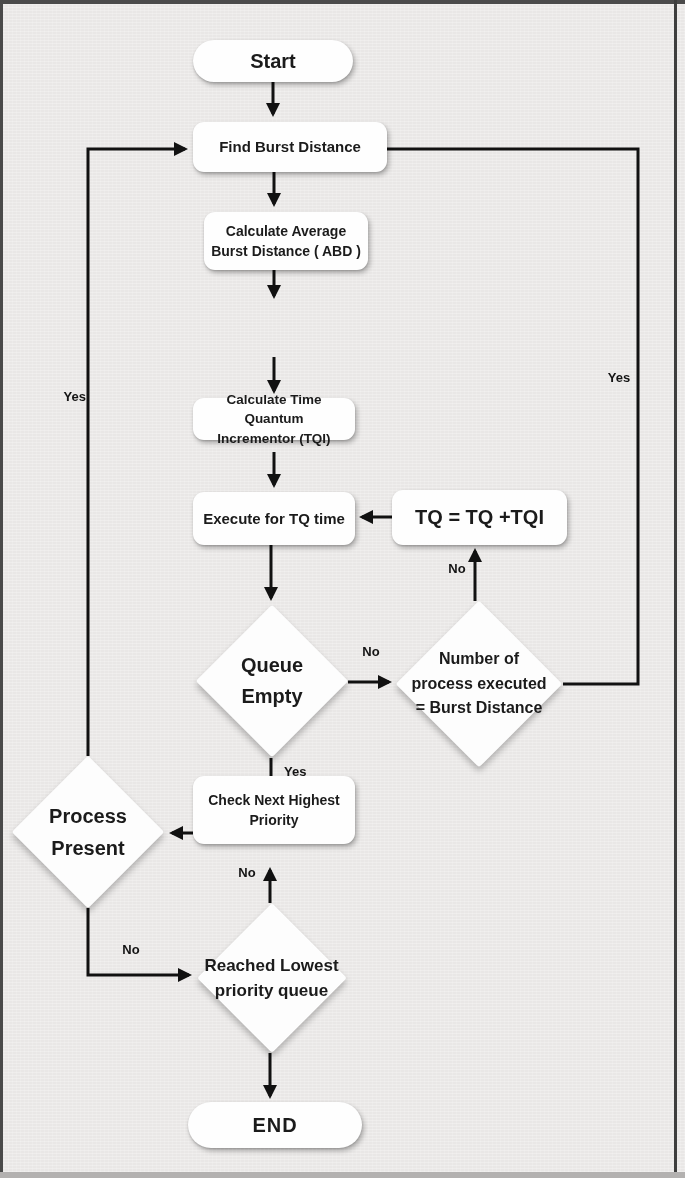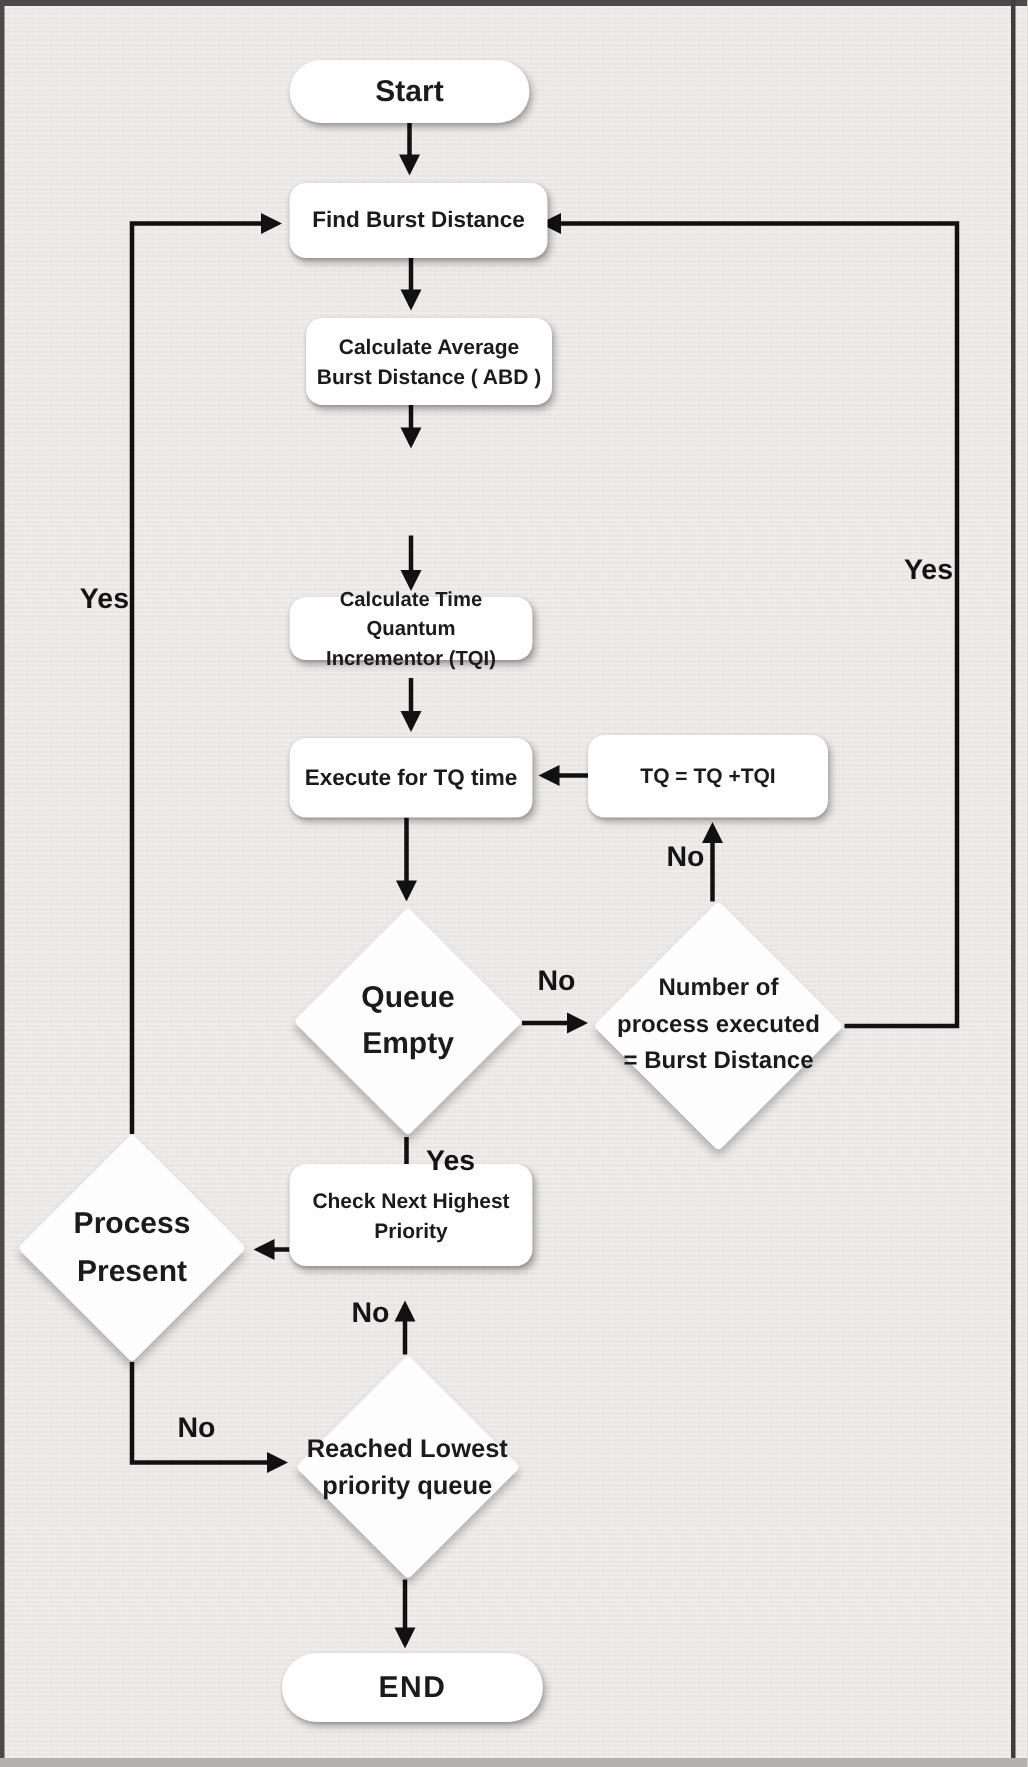--- a/index.html
+++ b/index.html
@@ -23,26 +23,26 @@
   .node {
     position:absolute; background:#fefefe;
     display:flex; align-items:center; justify-content:center;
     text-align:center; white-space:pre-line;
     box-shadow:2px 3px 5px rgba(0,0,0,.28), 0 1px 2px rgba(0,0,0,.15);
   }
   .proc { border-radius:11px; font-size:14px; line-height:1.45; padding:4px 6px; }
   .term { border-radius:23px; font-size:20px; }
 
   #n-start   { left:193px; top:40px;  width:160px; height:42px; }
-  #n-fbd     { left:193px; top:122px; width:172px; height:50px; font-size:15px; }
+  #n-fbd     { left:193px; top:122px; width:194px; height:50px; font-size:15px; }
   #n-cabd    { left:204px; top:212px; width:164px; height:58px; }
   #n-atq     { left:193px; top:303px; width:164px; height:54px; }
   #n-ctqi    { left:193px; top:398px; width:162px; height:42px; font-size:13.5px; }
   #n-exe     { left:193px; top:492px; width:162px; height:53px; font-size:15px; }
-  #n-tq      { left:392px; top:490px; width:160px; height:55px; font-size:14px; }
+  #n-tq      { left:392px; top:490px; width:175px; height:55px; font-size:20px; }
   #n-check   { left:193px; top:776px; width:162px; height:68px; }
   #n-end     { left:188px; top:1102px; width:174px; height:46px; letter-spacing:1px; }
 
   
   .diamond { position:absolute; }
   .diamond .shape {
     position:absolute; left:50%; top:50%;
     transform:translate(-50%,-50%) rotate(45deg);
     background:#fdfdfd; border-radius:3px;
     box-shadow:3px 3px 6px rgba(0,0,0,.25);
@@ -57,21 +57,21 @@
   #d-count .shape   { width:118px; height:118px; }
   #d-process { left:10px;  top:756px; width:156px; height:152px; font-size:20px; line-height:1.6; }
   #d-process .shape { width:108px; height:108px; }
   #d-reached { left:195px; top:903px; width:153px; height:150px; font-size:17px; line-height:1.5; }
   #d-reached .shape { width:106px; height:106px; }
 
   
   #edges { position:absolute; left:0; top:0; width:685px; height:1178px; pointer-events:none; }
 
   
-  .elabel { position:absolute; font-size:19px; color:#141414; text-align:center; }
+  .elabel { position:absolute; font-size:13px; color:#141414; text-align:center; }
   #l-yes-left    { left:40px;  top:389px; width:46px; text-align:right; }
   #l-yes-right   { left:596px; top:370px; width:46px; }
   #l-no-queue    { left:350px; top:644px; width:42px; }
   #l-no-count    { left:436px; top:561px; width:42px; }
   #l-yes-queue   { left:284px; top:764px; width:48px; text-align:left; }
   #l-no-reached  { left:226px; top:865px; width:42px; }
   #l-no-process  { left:108px; top:942px; width:46px; }
 </style>
 </head>
 <body>

